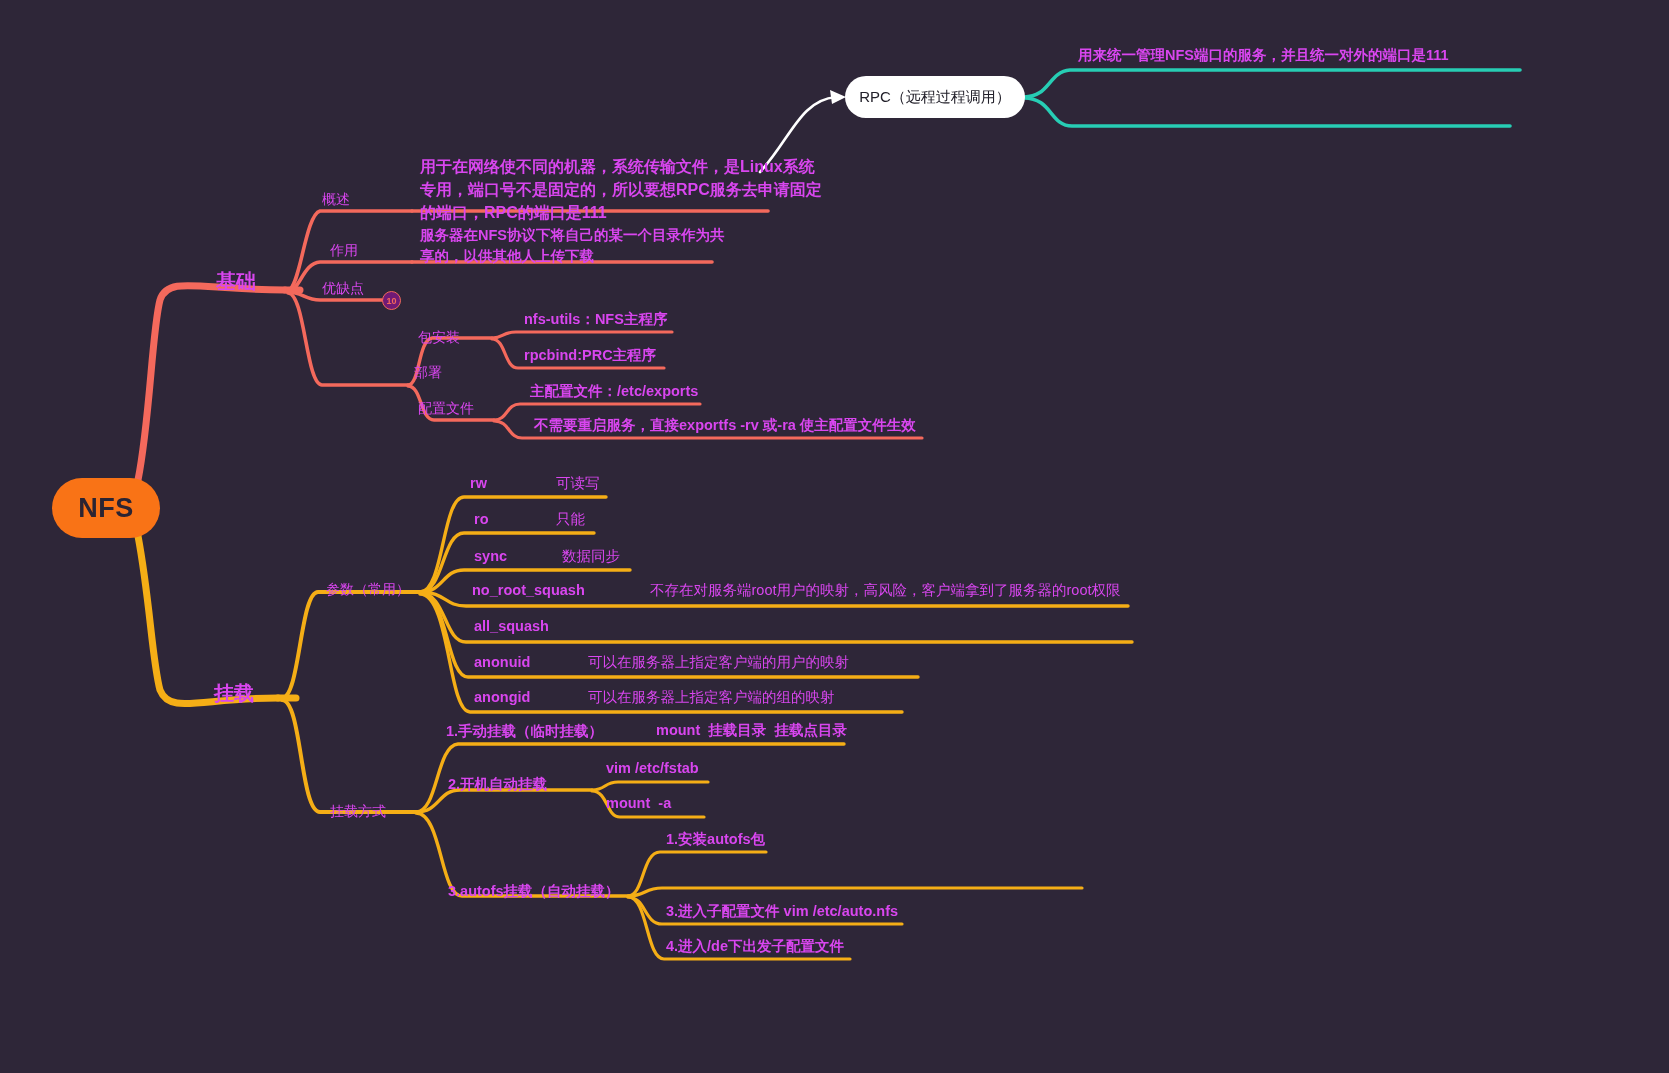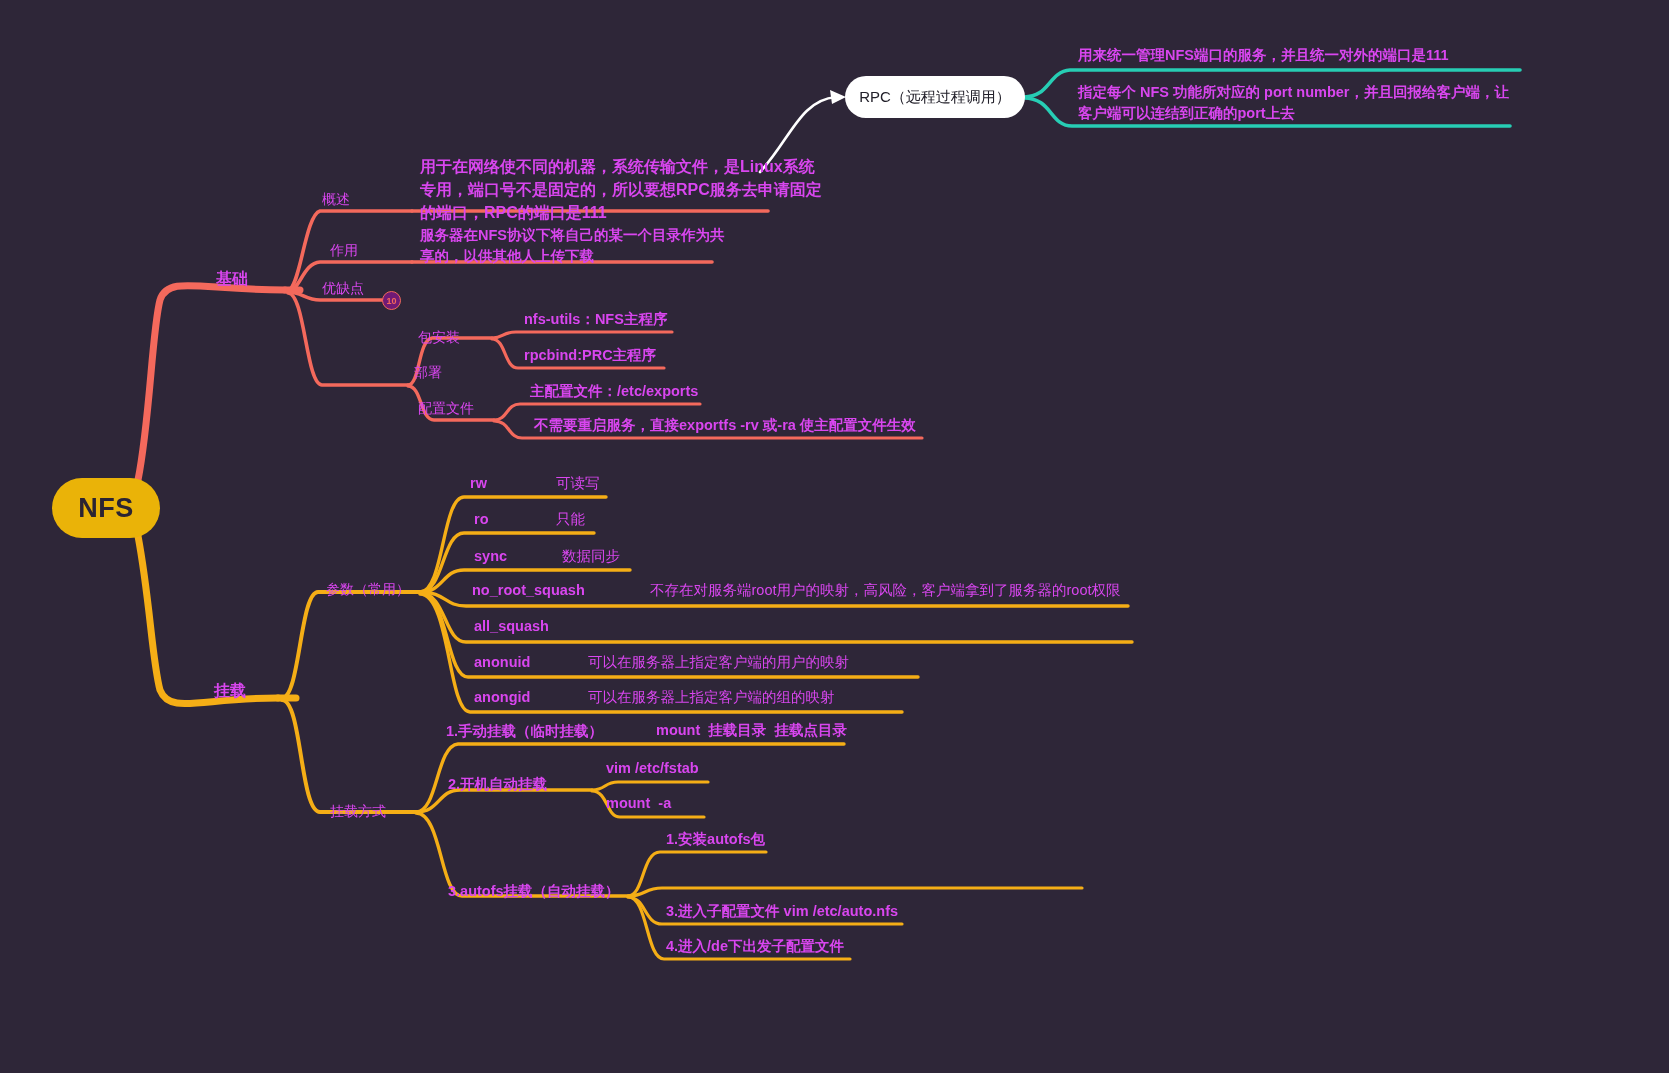--- a/index.html
+++ b/index.html
@@ -36,21 +36,21 @@
     line-height: 1.35;
   }
   
   .root-node {
     position: absolute;
     left: 52px;
     top: 478px;
     width: 108px;
     height: 60px;
     border-radius: 30px;
-    background: #eab308;
+    background: #f97316;
     color: #2b2433;
     font-size: 27px;
     font-weight: 700;
     display: flex;
     align-items: center;
     justify-content: center;
     letter-spacing: 0.5px;
   }
   
   .rpc-node {
@@ -62,21 +62,21 @@
     border-radius: 21px;
     background: #ffffff;
     color: #22202a;
     font-size: 15px;
     font-weight: 500;
     display: flex;
     align-items: center;
     justify-content: center;
   }
   .lvl1 {
-    font-size: 16px;
+    font-size: 20px;
     font-weight: 700;
   }
   .lvl2 {
     font-size: 14px;
     font-weight: 500;
   }
   .lvl3 {
     font-size: 14.5px;
     font-weight: 700;
   }
@@ -170,21 +170,20 @@
 
   <div class="root-node">
     <span>NFS</span>
   </div>
 
   <div class="rpc-node">
     <span>RPC（远程过程调用）</span>
   </div>
 
   <div class="node lvl3n" style="left:1078px; top:46px; font-size:14.5px; font-weight:700;">用来统一管理NFS端口的服务，并且统一对外的端口是111</div>
-  <div class="node two-line" style="left:1078px; top:82px; font-size:14.5px; font-weight:700;"><span>指定每个 NFS 功能所对应的 port number，并且回报给客户端，让</span><br><span>客户端可以连结到正确的port上去</span></div>
 
   <div class="node lvl1" style="left:216px; top:268px;">基础</div>
 
   <div class="node lvl2" style="left:322px; top:190px;">概述</div>
   <div class="node two-line" style="left:420px; top:155px; font-size:16px; font-weight:700;"><span>用于在网络使不同的机器，系统传输文件，是Linux系统</span><br><span>专用，端口号不是固定的，所以要想RPC服务去申请固定</span><br><span>的端口，RPC的端口是111</span></div>
 
   <div class="node lvl2" style="left:330px; top:241px;">作用</div>
   <div class="node two-line" style="left:420px; top:225px; font-size:14.5px; font-weight:700;"><span>服务器在NFS协议下将自己的某一个目录作为共</span><br><span>享的，以供其他人上传下载</span></div>
 
   <div class="node lvl2" style="left:322px; top:279px;">优缺点</div>

